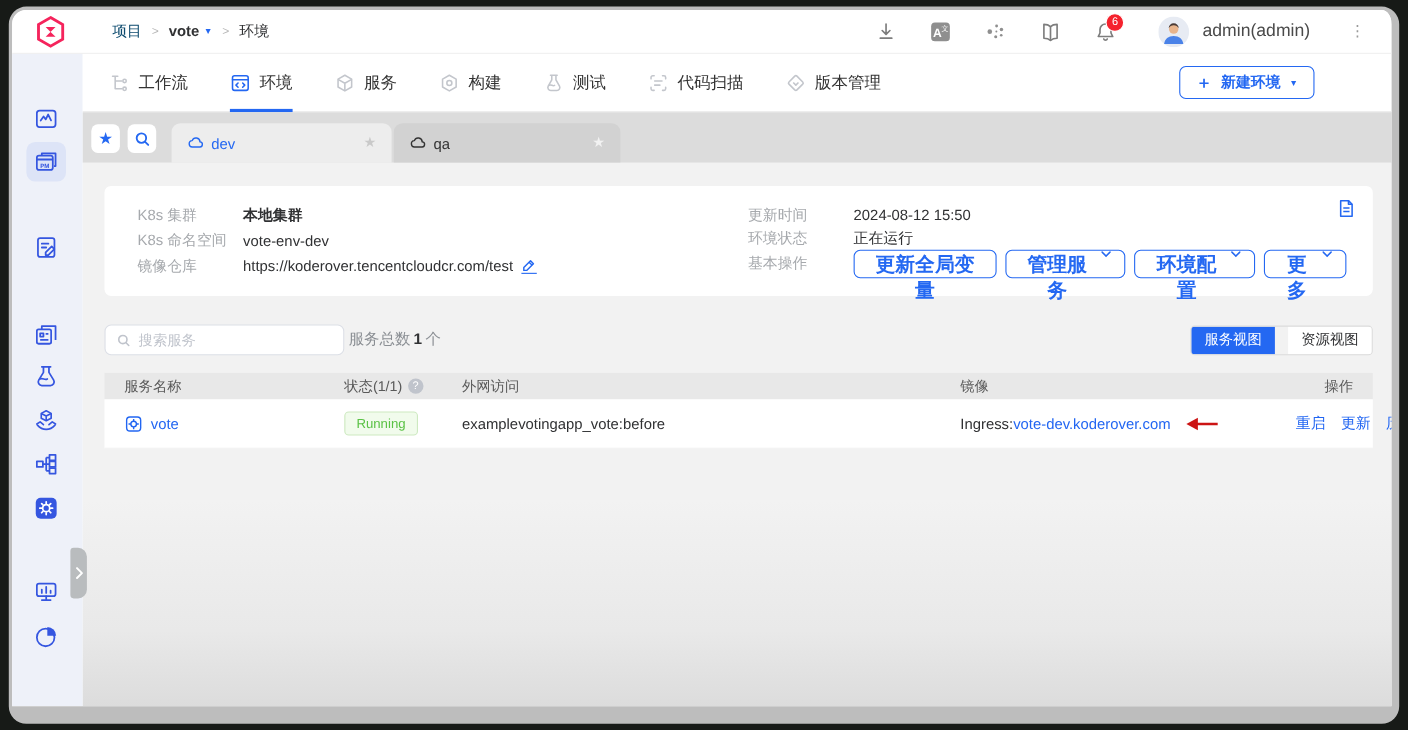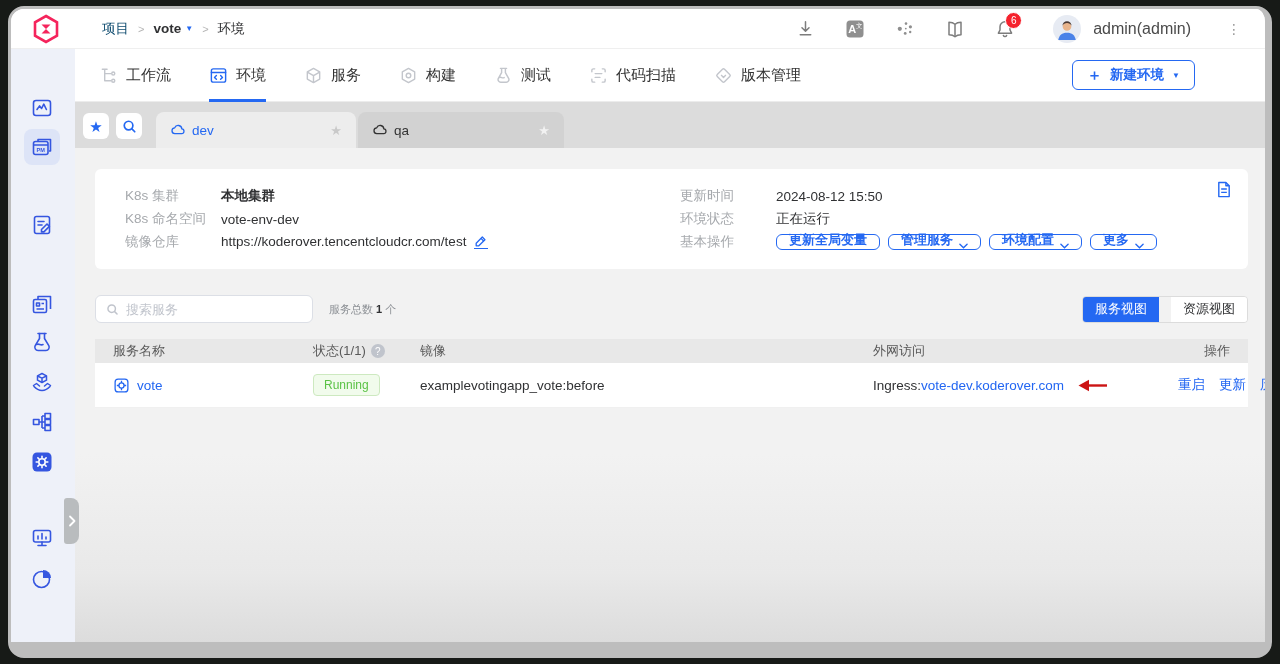--- a/index.html
+++ b/index.html
@@ -67,32 +67,32 @@
     display:flex; height:100px; }
   .col { display:flex; flex-direction:column; justify-content:space-between; padding:3px 0; }
   .col.left { width:555px; }
   .col.right { flex:1; }
   .frow { display:flex; align-items:center; height:26px; font-size:13.5px; }
   .flabel { width:96px; color:#a6a9ad; flex:0 0 auto; }
   .fvalue { color:#303133; }
   .fvalue.bold { font-weight:700; }
   .editpen { margin-left:8px; color:#2468f2; cursor:pointer; display:flex; border-bottom:1px solid #2468f2; }
   .opsbtns { display:flex; gap:8px; }
-  .obtn { height:16px; border:1px solid #2468f2; background:#fff; color:#2468f2; border-radius:6px;
-    font-size:13px; font-weight:600; display:flex; align-items:flex-end; gap:6px; padding:0 12px; cursor:pointer; }
+  .obtn { height:26px; border:1px solid #2468f2; background:#fff; color:#2468f2; border-radius:6px;
+    font-size:18px; font-weight:600; display:flex; align-items:flex-start; gap:6px; padding:0 12px; cursor:pointer; }
   .obtn .chev { display:flex; }
   .dococtl { position:absolute; right:16px; top:12px; color:#2468f2; cursor:pointer; }
   
   .svc-toolbar { margin-top:26px; display:flex; align-items:center; }
   .searchbox { width:218px; height:28px; background:#fff; border:1px solid #dcdfe6; border-radius:6px;
     display:flex; align-items:center; padding:0 10px; color:#c0c4cc; }
   .searchbox input { border:none; outline:none; flex:1; margin-left:7px; font-size:13px; color:#333;
     font-family:inherit; background:transparent; }
   .searchbox input::placeholder { color:#c0c4cc; }
-  .total { margin-left:16px; font-size:11px; color:#8b8f94; }
+  .total { margin-left:4px; font-size:14px; color:#8b8f94; }
   .total b { color:#303133; font-weight:600; margin:0 3px; }
   .viewtoggle { margin-left:auto; display:flex; height:27px; border-radius:4px; overflow:hidden;
     border:1px solid #dcdcdc;gap:12px; }
   .vseg { font-size:13px; display:flex; align-items:center; padding:0 12px; cursor:pointer; }
   .vseg.on { background:#2468f2; color:#fff; }
   .vseg.off { background:#fff; color:#303133; }
   
   .table { margin-top:16px; }
   .thead { height:24px; background:#e8e8e8; display:grid;
     grid-template-columns:200px 107px 453px 305px 1fr; align-items:center; padding:0 18px;
@@ -458,22 +458,22 @@
           </div>
         </div>
 
         <div class="table">
           <div class="thead">
             <span class="hcell">服务名称</span>
             <span class="hcell">
               <span>状态(1/1)</span>
               <span class="helpdot">?</span>
             </span>
+            <span class="hcell">外网访问</span>
             <span class="hcell">镜像</span>
-            <span class="hcell">外网访问</span>
             <span class="hcell last">操作</span>
           </div>
           <div class="trow">
             <span class="svcname">
               <svg width="17" height="17" viewBox="0 0 20 20" fill="none" stroke="currentColor" stroke-width="1.5" stroke-linejoin="round">
                 <rect x="2.5" y="2.5" width="15" height="15" rx="3.5"></rect>
                 <circle cx="10" cy="10" r="3"></circle>
                 <path d="M10 4.5V7M10 13v2.5M4.5 10H7M13 10h2.5"></path>
               </svg>
               <span>vote</span>

